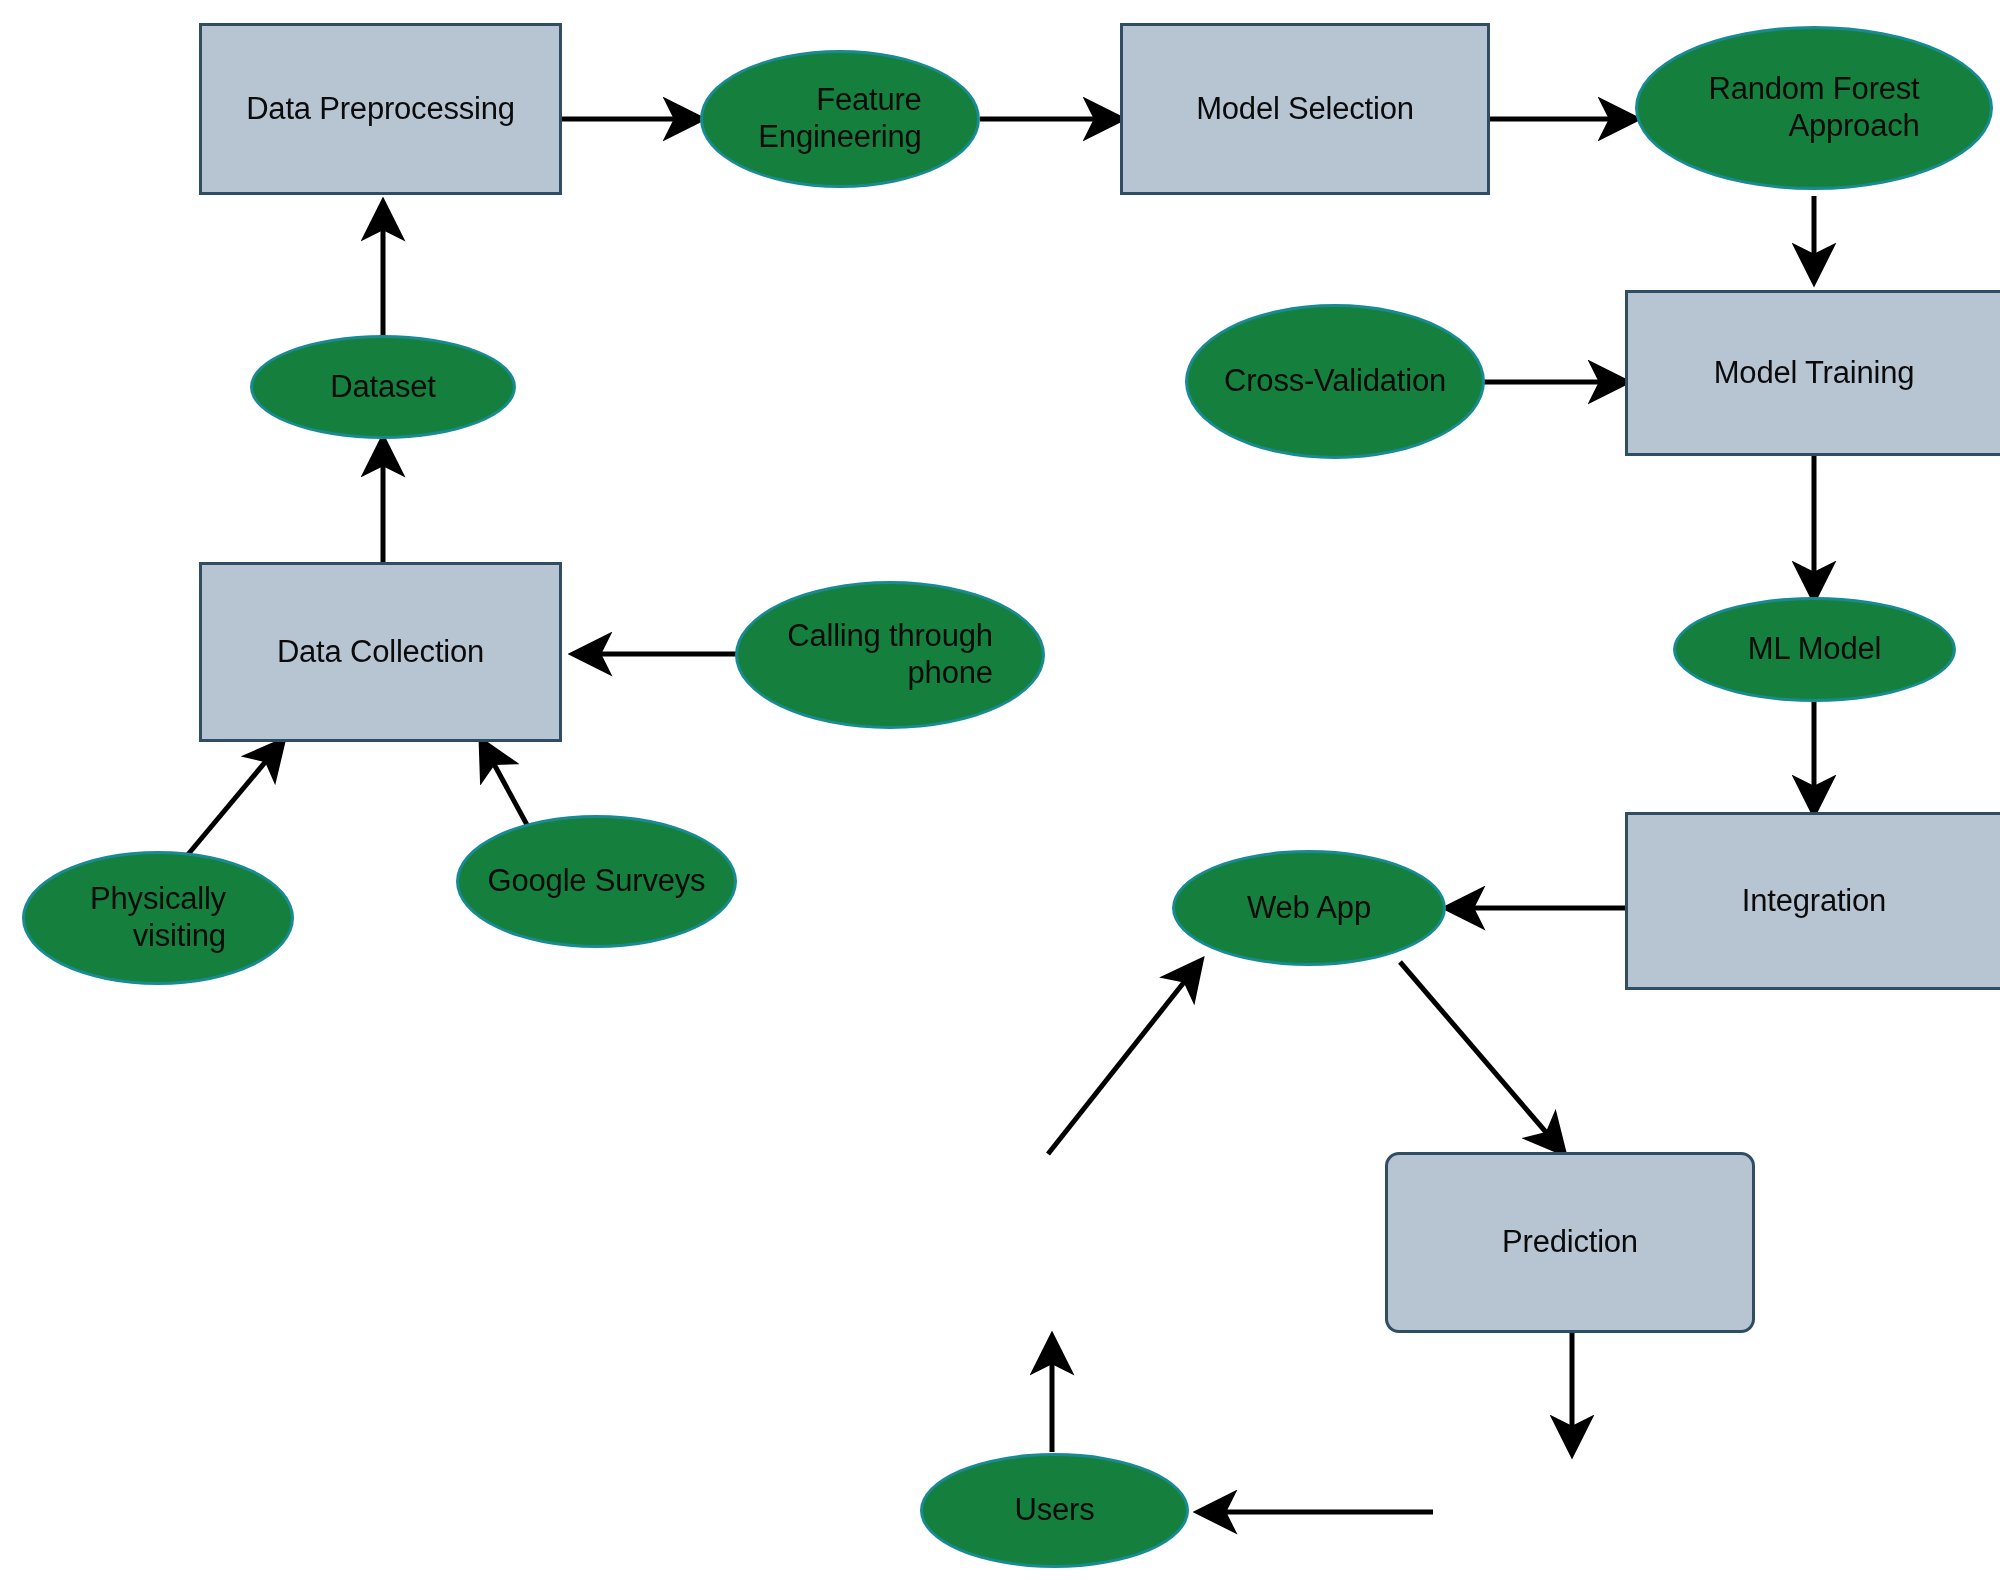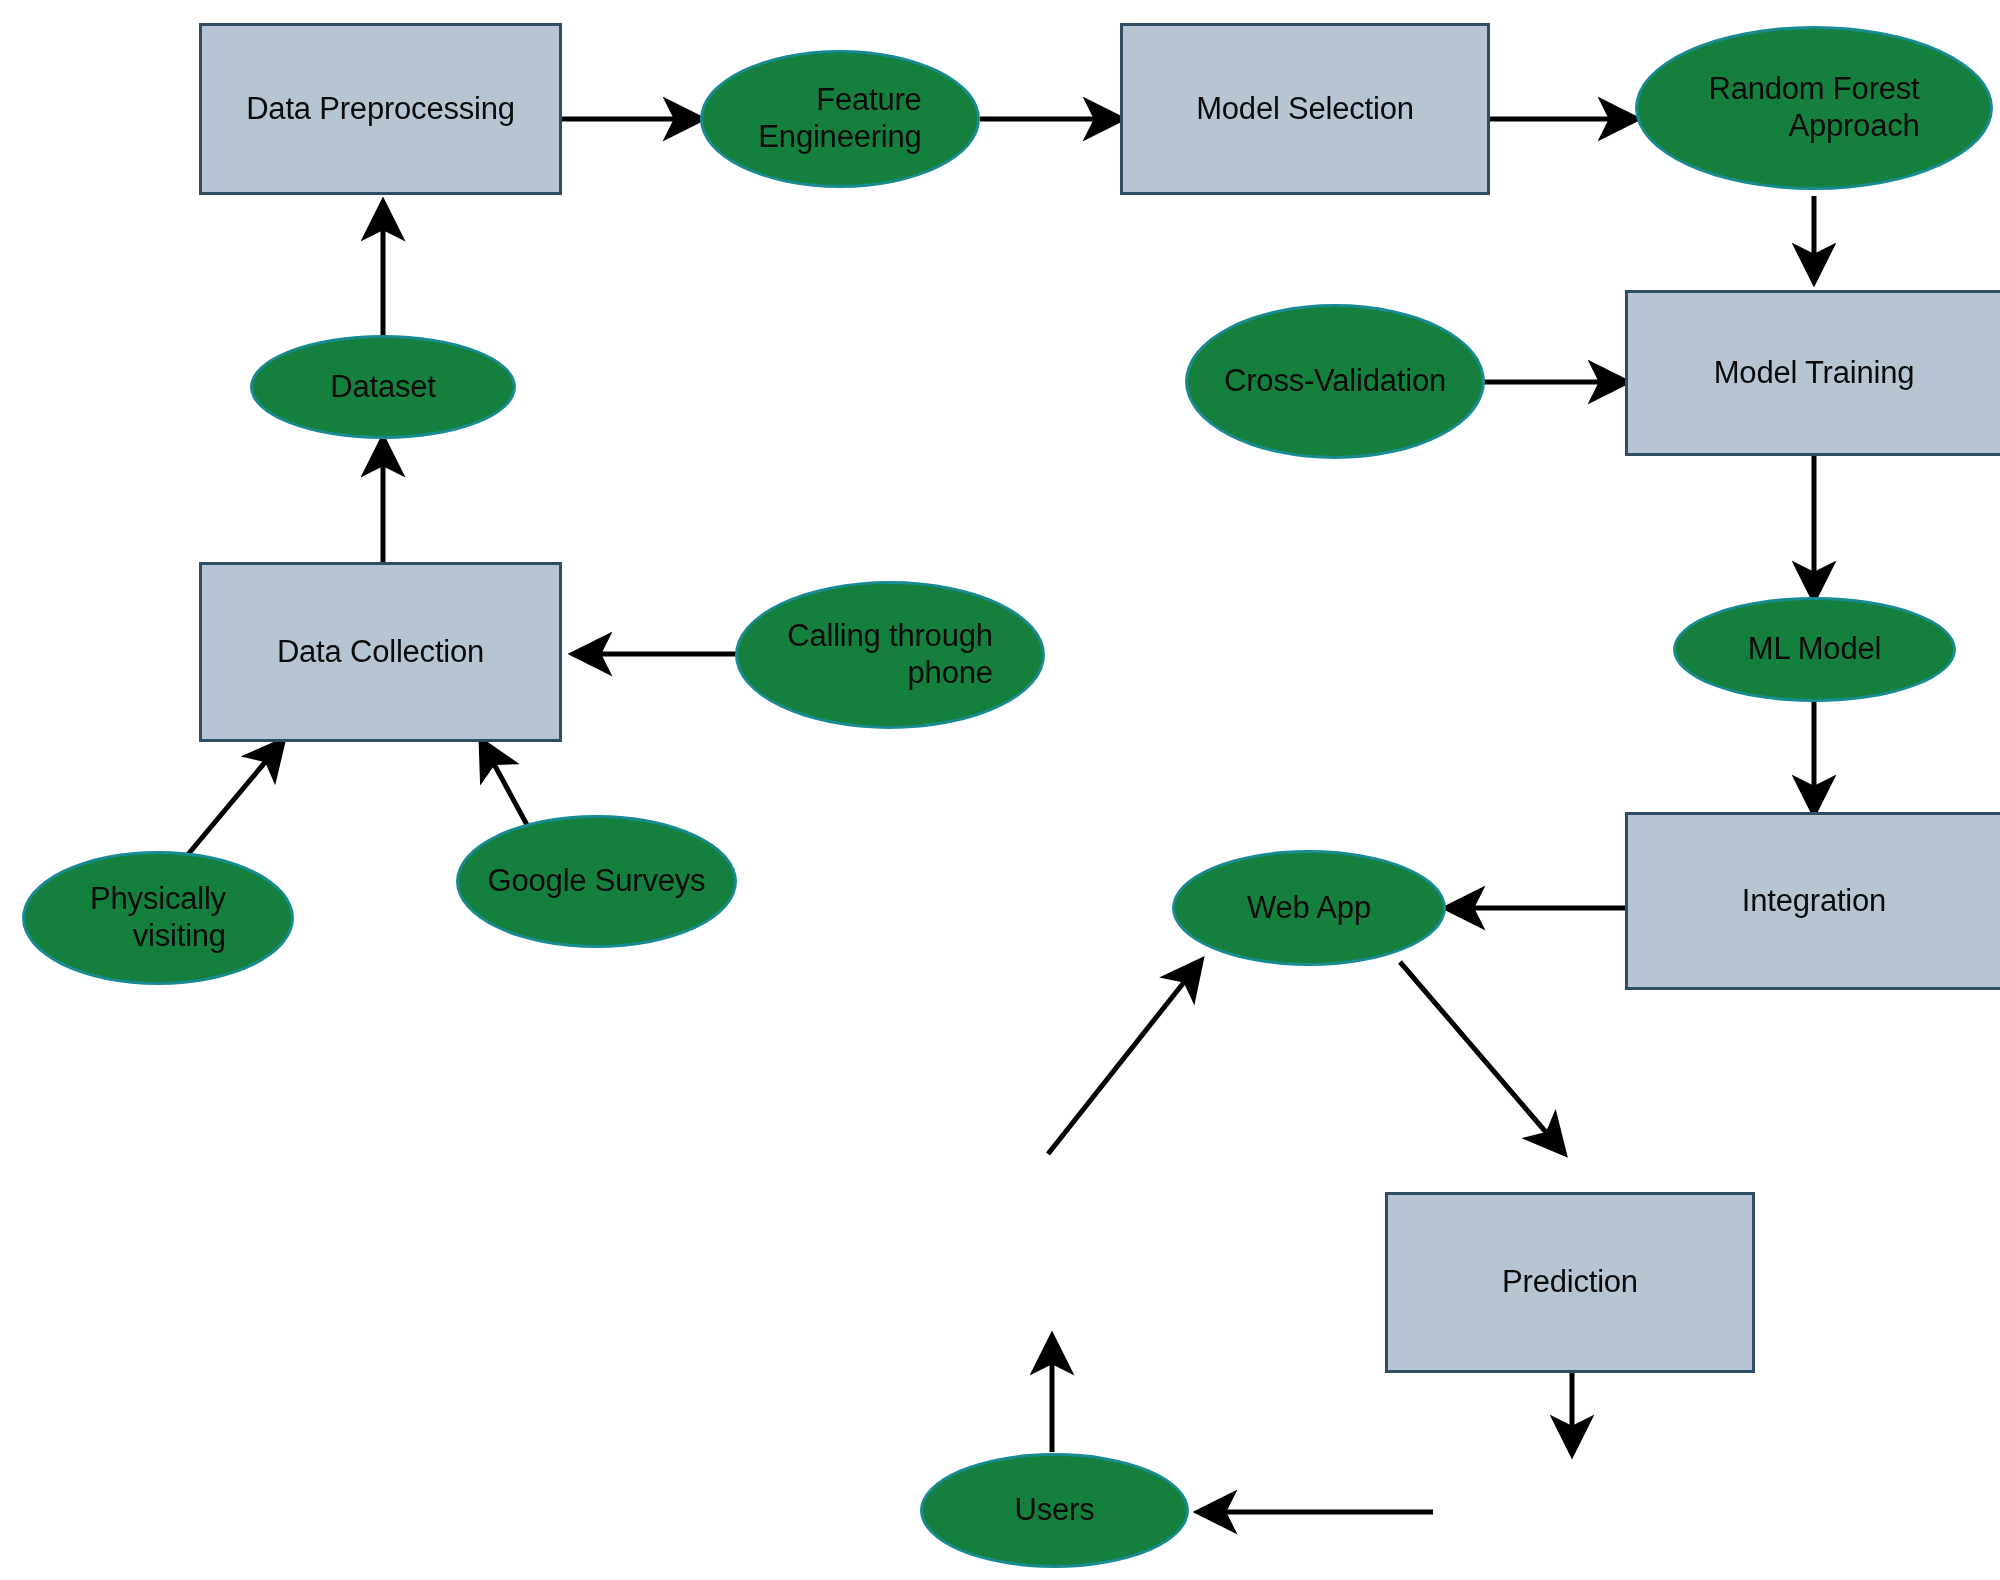--- a/index.html
+++ b/index.html
@@ -156,21 +156,21 @@
 
   <div class="node terminal" style="left:1172px; top:850px; width:274px; height:116px;">
     <span class="label">Web App</span>
   </div>
 
   <div class="node process" style="left:1625px; top:812px; width:378px; height:178px;">
     <span class="label">Integration</span>
   </div>
 
 
-  <div class="node process" style="left:1385px; top:1192px; width:370px; height:181px;">
+  <div class="node process" style="left:1385px; top:1152px; width:370px; height:181px;border-radius:14px;">
     <span class="label">Prediction</span>
   </div>
 
   <div class="node terminal" style="left:920px; top:1453px; width:269px; height:115px;">
     <span class="label">Users</span>
   </div>
 
 
 </div>
 

